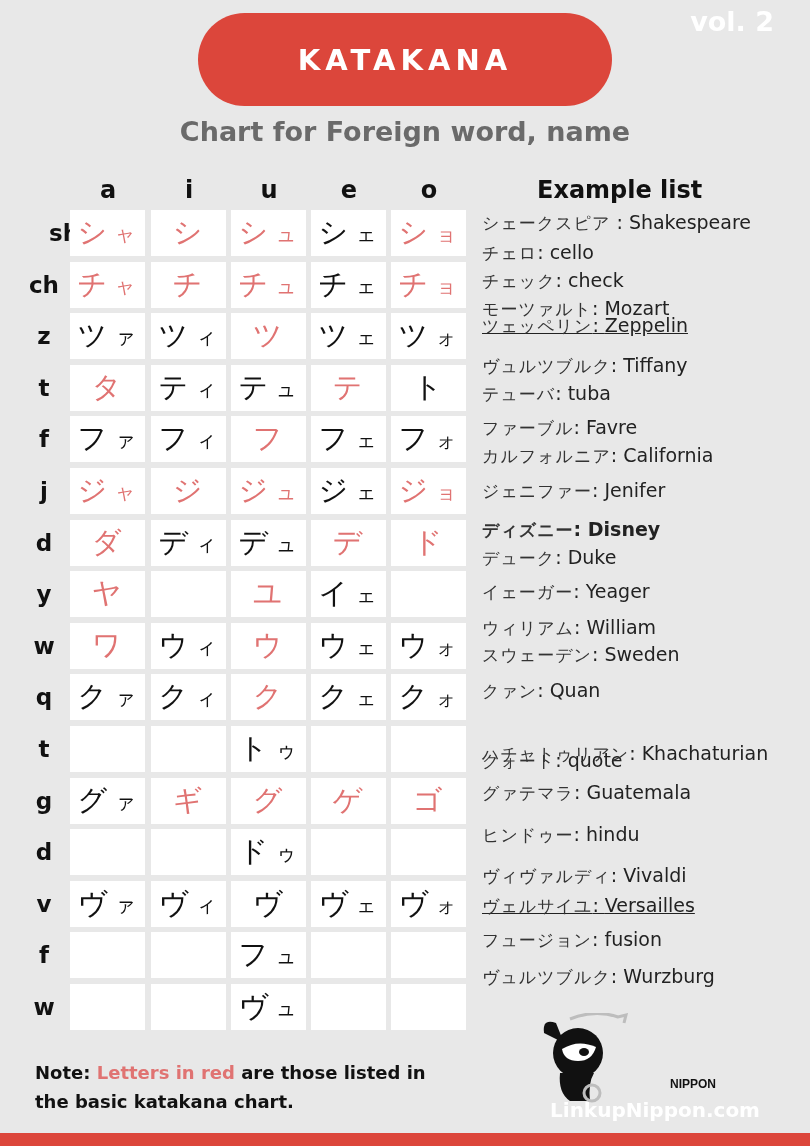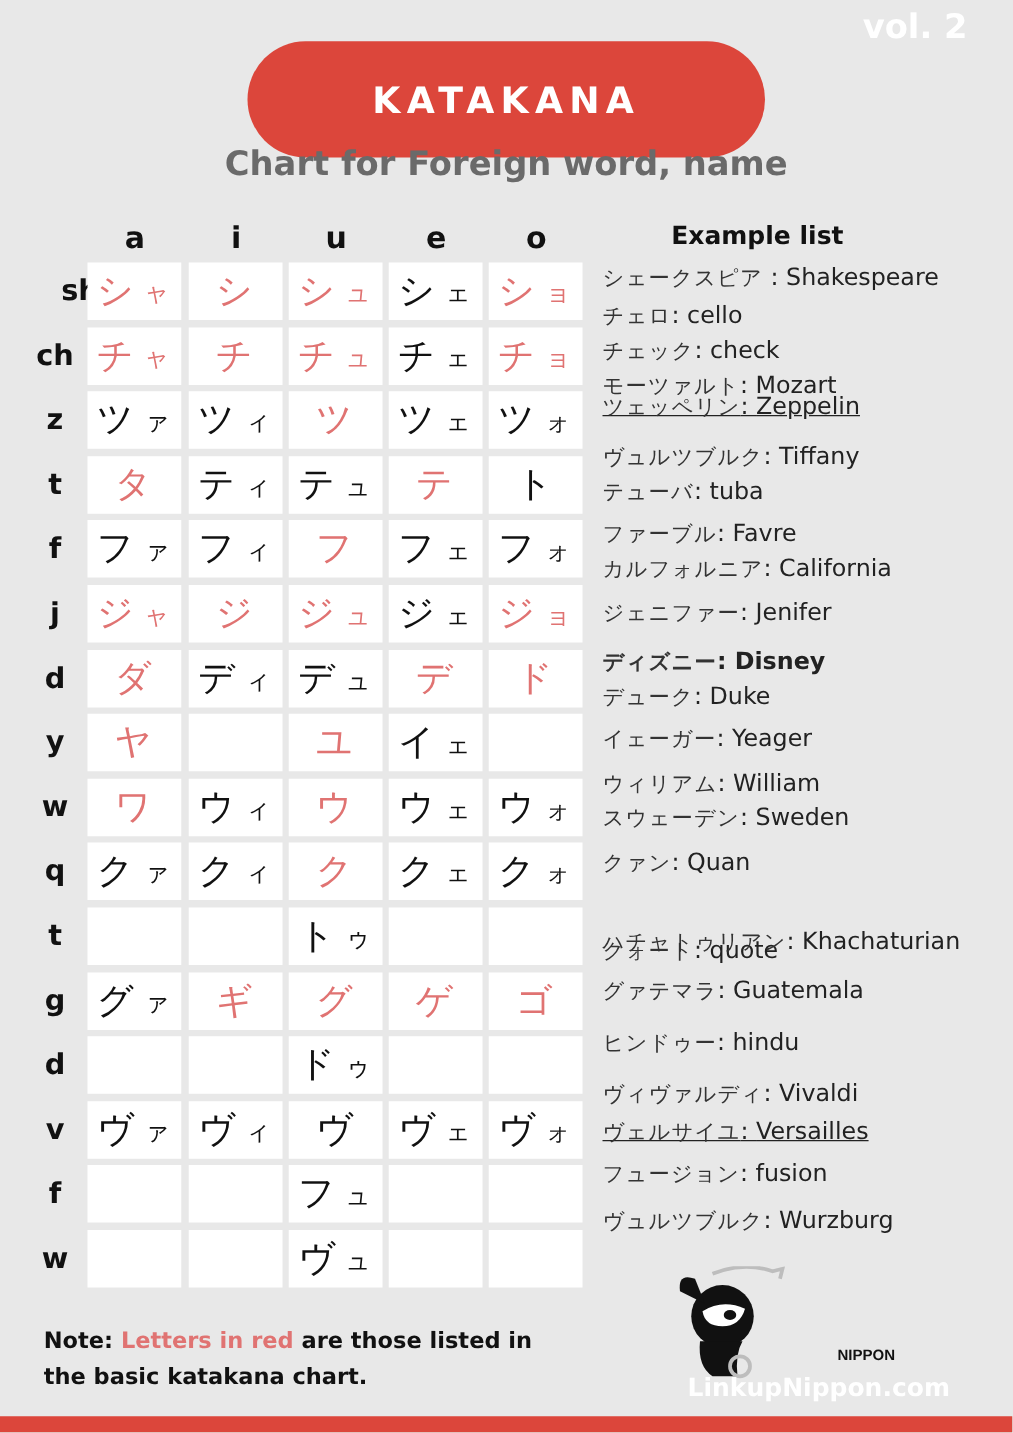--- a/index.html
+++ b/index.html
@@ -13,21 +13,21 @@
   .vol {
     position: absolute; right: 36px; top: 6px;
     color: #ffffff; font-weight: bold; font-size: 27px;
     font-family: "DejaVu Sans", sans-serif;
     letter-spacing: 0px;
   }
   .title-pill {
     position: absolute; left: 198px; top: 13px;
     width: 414px; height: 93px;
     background: #dc463b; border-radius: 47px;
-    display: flex; align-items: center; justify-content: center; margin-top: 20px;
+    display: flex; align-items: center; justify-content: center;
   }
   .title-pill span {
     color: #fff; font-weight: bold; font-size: 29px; letter-spacing: 5px;
     font-family: "DejaVu Sans", sans-serif;
   }
   .subtitle {
     position: absolute; left: 0; width: 810px; top: 116px; text-align: center;
     color: #6a6a6a; font-weight: bold; font-size: 27px;
     font-family: "DejaVu Sans", sans-serif;
   }
@@ -42,21 +42,21 @@
   .cell {
     position: absolute; width: 75px; height: 46px; background: #ffffff;
     display: flex; align-items: center; justify-content: center;
     font-family: "DejaVu Serif", serif; font-size: 29px; color: #111;
     letter-spacing: 2px;
   }
   .cell.red { color: #e07372; }
   .cell .small { font-size: 20px; margin-left: 6px; align-self: flex-end; margin-bottom: 8px; }
   .ex-title {
     position: absolute; left: 537px; top: 176px;
-    font-weight: bold; font-size: 20px; color: #111;
+    font-weight: bold; font-size: 24px; color: #111;
   }
   .ex-item {
     position: absolute; left: 482px; font-size: 19px; color: #222;
     font-family: "DejaVu Sans", sans-serif; white-space: nowrap;
   }
   .ex-item .jp { font-size: 17px; color: #333; letter-spacing: 1px; }
   .note {
     position: absolute; left: 35px; top: 1058px; width: 430px;
     font-weight: bold; font-size: 18px; line-height: 29px; color: #111;
   }

